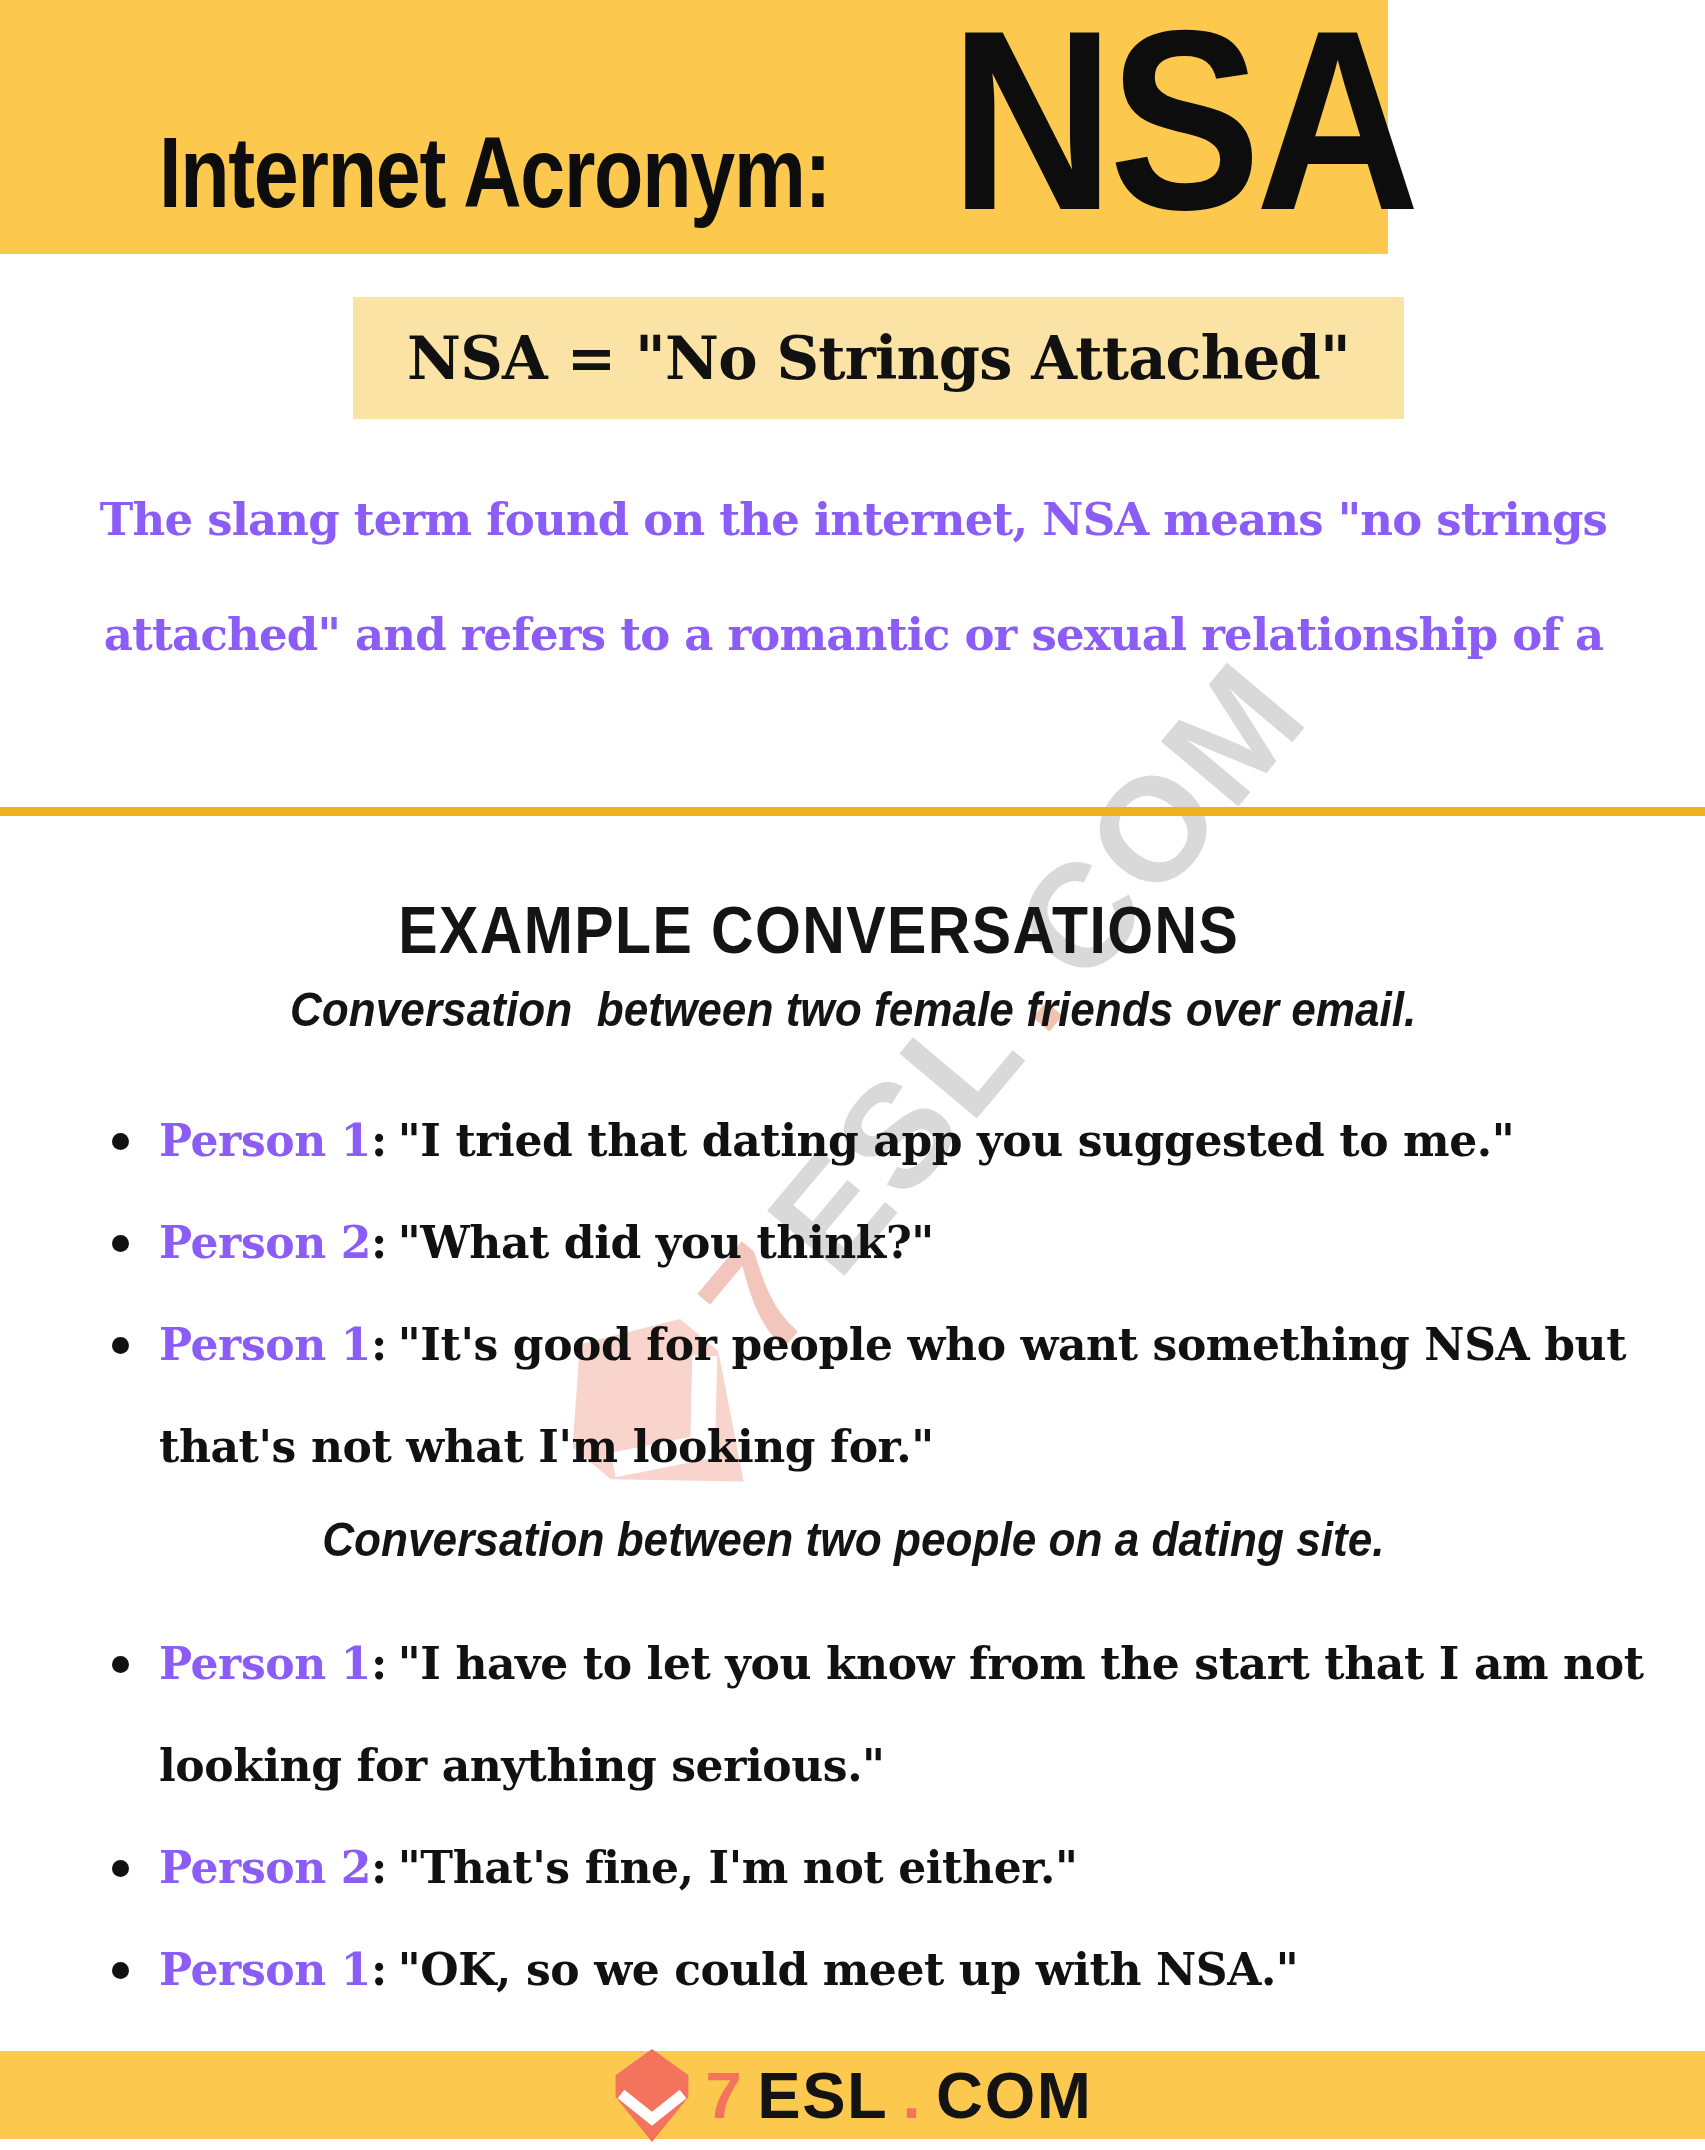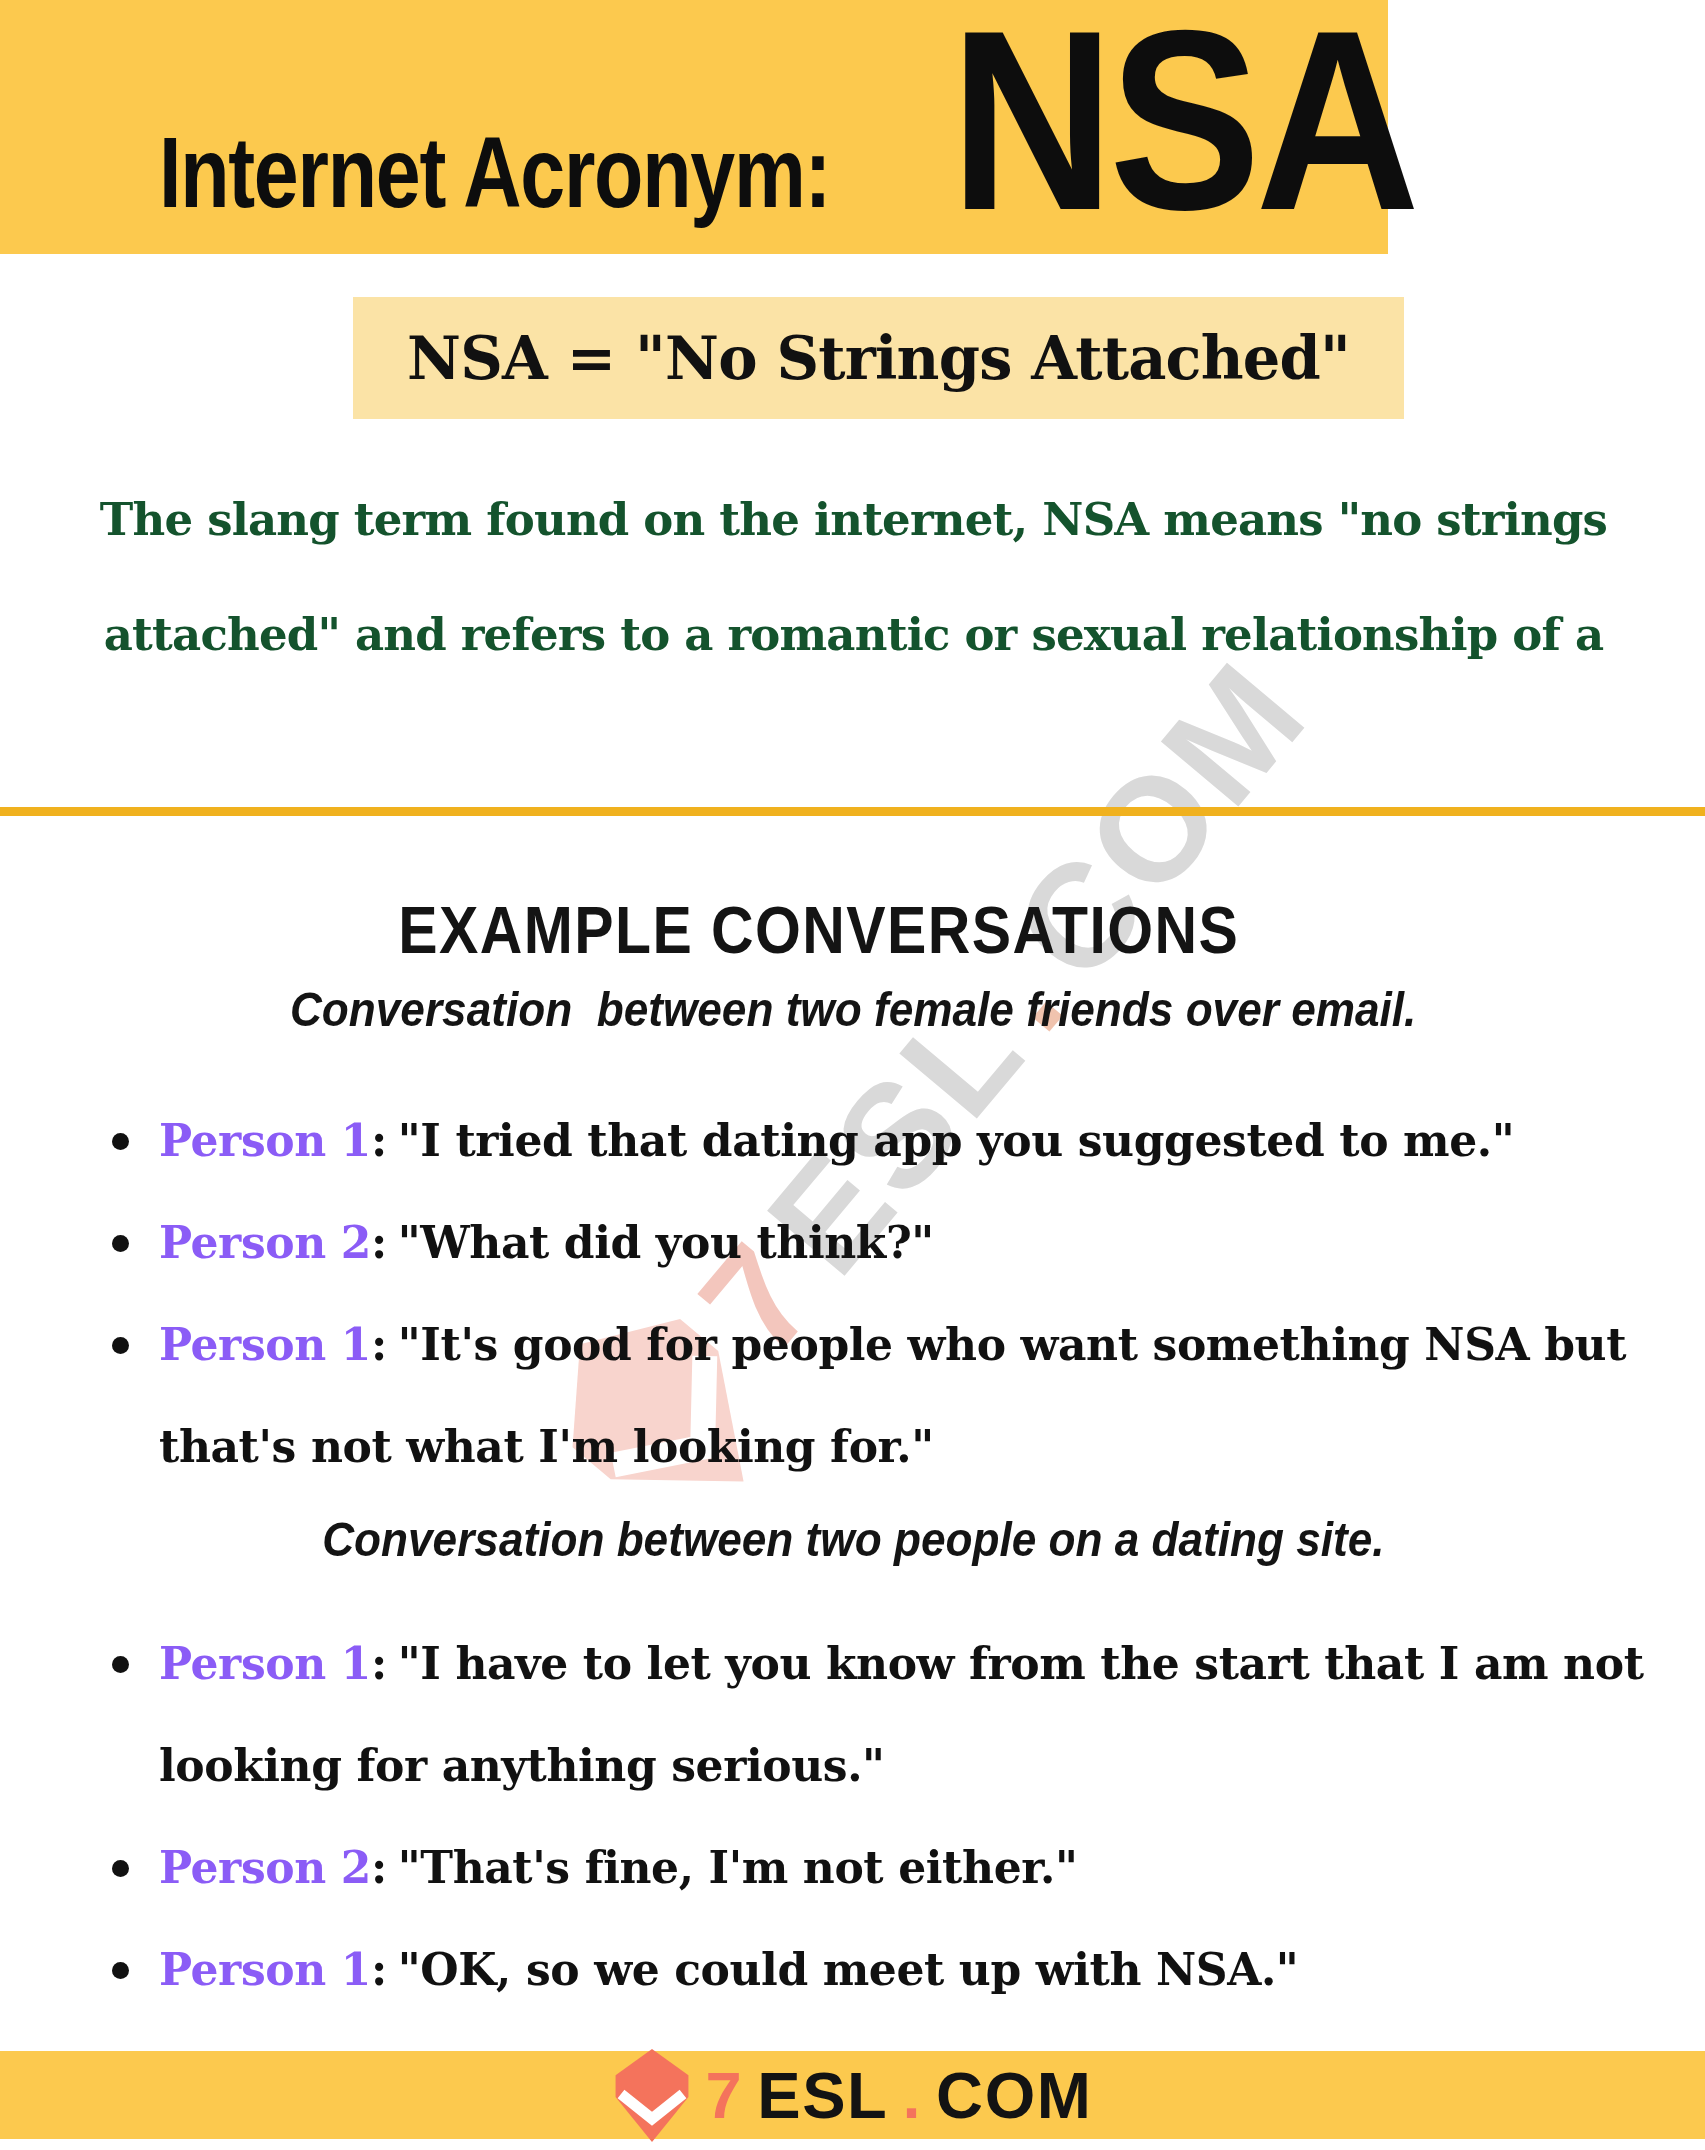--- a/index.html
+++ b/index.html
@@ -25,21 +25,21 @@
   #defbox{
     left:353px;top:297px;width:1051px;height:122px;background:#FBE3A6;z-index:2;
     display:flex;align-items:center;justify-content:center;
     font-family:"DejaVu Serif",serif;font-weight:bold;font-size:59px;color:#111;
     letter-spacing:-0.8px;white-space:nowrap;
   }
 
   
   #intro{
     left:78px;top:462px;width:1551px;text-align:center;z-index:2;
-    font-family:"DejaVu Serif",serif;font-weight:bold;font-size:45px;color:#14532d;
+    font-family:"DejaVu Serif",serif;font-weight:bold;font-size:45px;color:#8b5cf6;
     line-height:115px;letter-spacing:-0.8px;
   }
 
   
   #divider{left:0;top:807px;width:1706px;height:8.5px;background:#F0B11E;z-index:2;}
 
   
   #examples-title{left:0;top:868px;width:1637px;text-align:center;z-index:2;margin-top:28px;}
   #examples-title span{
     display:inline-block;font-weight:bold;font-size:67px;line-height:67px;color:#141414;

